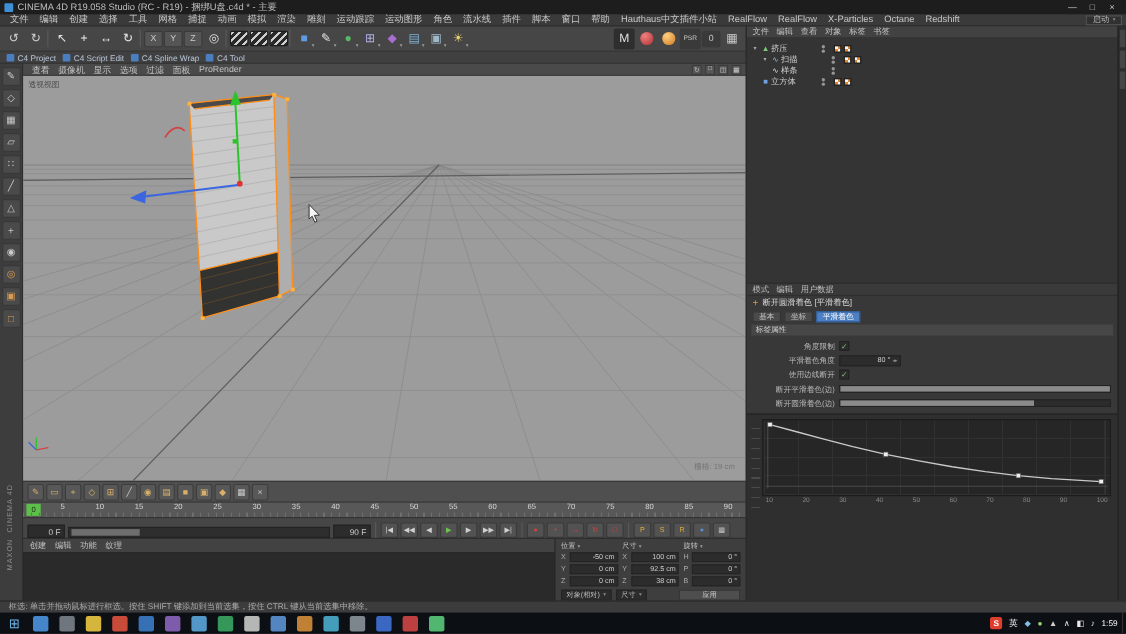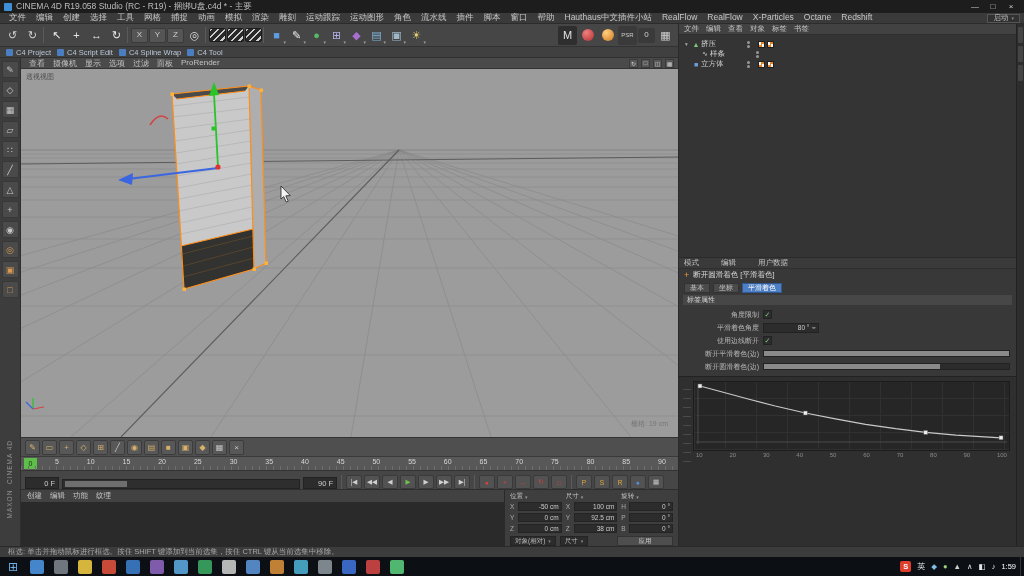--- a/index.html
+++ b/index.html
@@ -89,21 +89,21 @@
   .om-icon{width:10px;text-align:center;font-size:7px}
   .om-label{width:46px;white-space:nowrap;overflow:hidden}
   .om-dots{display:flex;flex-direction:column;gap:1px;margin-right:8px}
   .om-dots i{width:3px;height:3px;border-radius:50%;background:#979797}
   .om-tags{display:flex;gap:2px}
   .tag{width:7px;height:7px;border:1px solid #1f1f1f;background:conic-gradient(#e0872e 0 25%,#f5f5f5 0 50%,#e0872e 0 75%,#f5f5f5 0)}
   .am-title{height:12px;background:#404040;display:flex;align-items:center;gap:4px;padding:0 5px;border-bottom:1px solid #2e2e2e}
   .am-title .ttl{font-size:8px;color:#ddd}
   .am-title .tic{font-size:7px;color:#bbb}
   .am-nav{margin-left:auto;display:flex;gap:4px;font-size:6.5px;color:#aaa}
-  .am-menus{height:11px;background:#3a3a3a;display:flex;align-items:center;gap:22px;padding:0 5px;border-bottom:1px solid #2e2e2e}
+  .am-menus{height:11px;background:#3a3a3a;display:flex;align-items:center;gap:7px;padding:0 5px;border-bottom:1px solid #2e2e2e}
   .am-menus .menu-item{font-size:7.5px;color:#c2c2c2}
   .am-objrow{height:12px;display:flex;align-items:center;gap:4px;padding:0 5px}
   .am-objglyph{color:#e8973a;font-size:9px}
   .am-objlabel{font-size:7.5px;color:#d8d8d8}
   .am-tabs{display:flex;gap:3px;padding:2px 5px;height:13px}
   .am-tab{padding:0 5px;height:10px;background:#4a4a4a;border:1px solid #333;font-size:7px;color:#c0c0c0;display:flex;align-items:center}
   .am-tab.active{background:#4d7fc2;border-color:#2f5a96;color:#fff}
   .am-section{height:10px;margin:1px 4px 0;background:#474747;font-size:7px;color:#d0d0d0;display:flex;align-items:center;padding-left:4px}
   .am-rows{padding:3px 6px}
   .am-row{display:flex;align-items:center;gap:4px;height:13px}
@@ -687,20 +687,33 @@
         <span class="om-dots">
           <i></i>
           <i></i>
         </span>
         <span class="om-tags">
           <i class="tag"></i>
           <i class="tag"></i>
         </span>
       </div>
 
+      <div class="om-row" style="--d: 1;">
+        <span class="om-arrow">▾</span>
+        <span class="om-icon" style="color: rgb(143, 180, 232);">∿</span>
+        <span class="om-label">扫描</span>
+        <span class="om-dots">
+          <i></i>
+          <i></i>
+        </span>
+        <span class="om-tags">
+          <i class="tag"></i>
+          <i class="tag"></i>
+        </span>
+      </div>
 
 
 
       <div class="om-row" style="--d: 1;">
         <span class="om-arrow"></span>
         <span class="om-icon" style="color: rgb(216, 216, 216);">∿</span>
         <span class="om-label">样条</span>
         <span class="om-dots">
           <i></i>
           <i></i>

